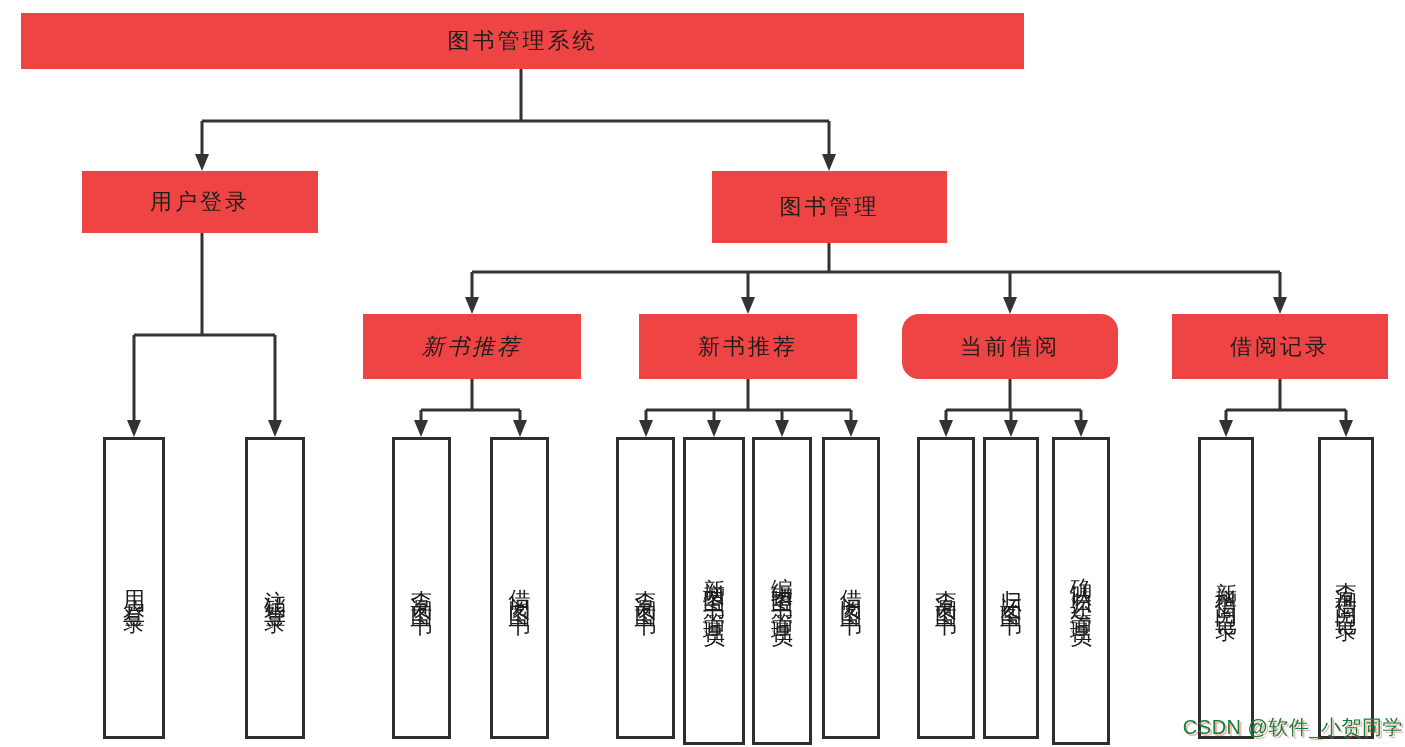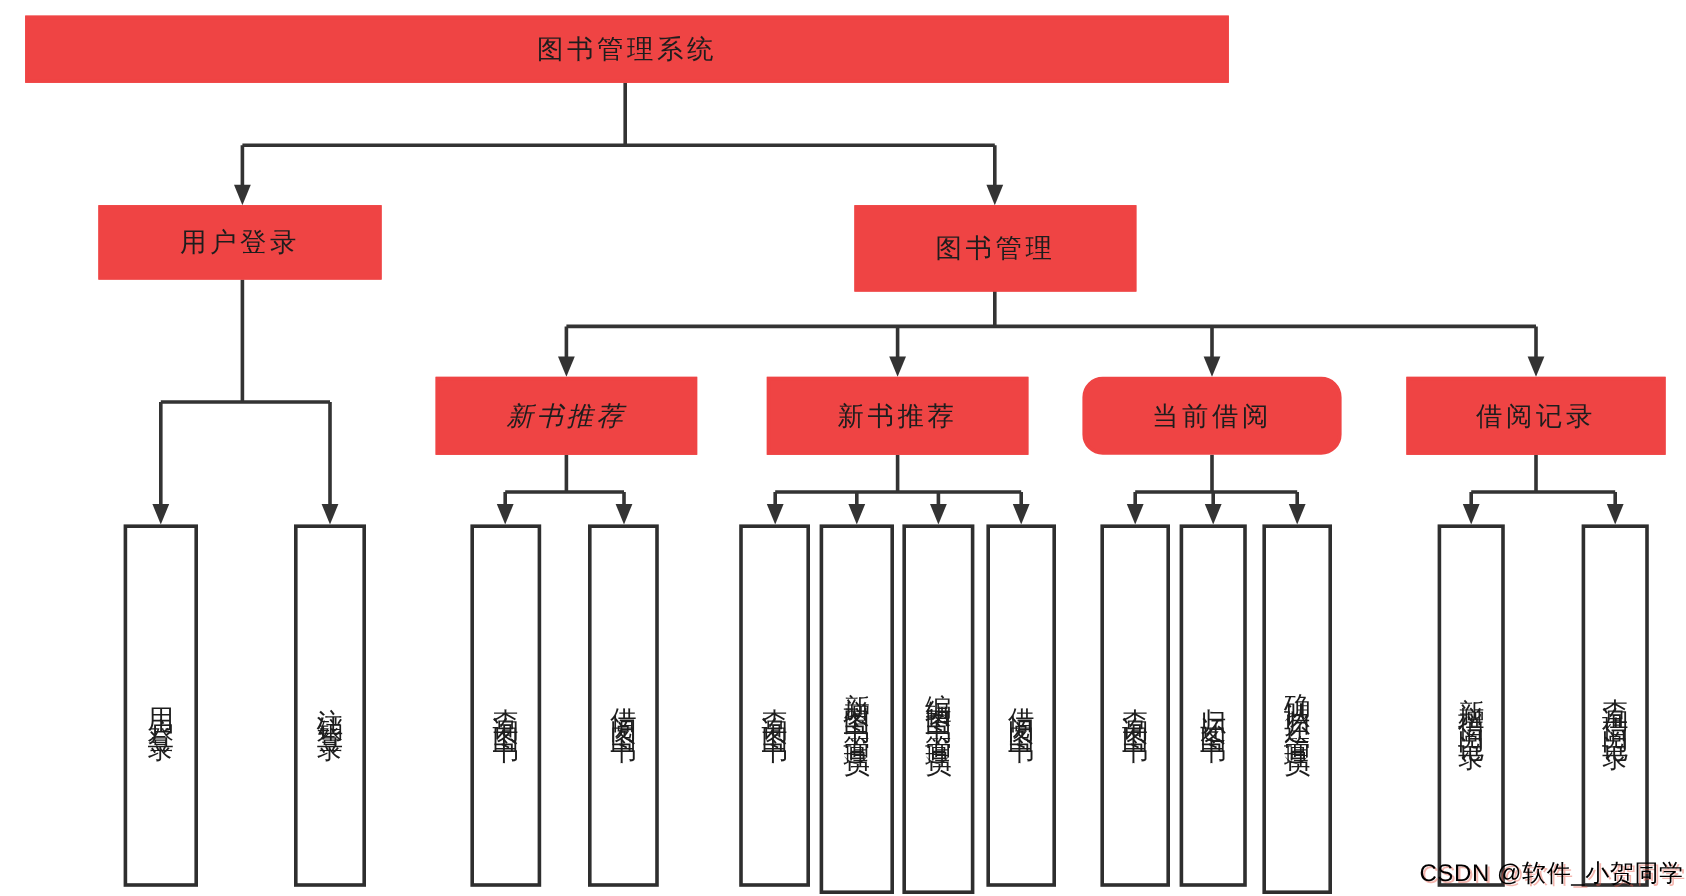--- a/index.html
+++ b/index.html
@@ -56,21 +56,21 @@
     line-height: 1;
     white-space: nowrap;
   }
   .vnode.tall .vtext { letter-spacing: 7px; }
   .watermark {
     position: absolute;
     right: 2px;
     top: 714px;
     font-size: 20px;
     letter-spacing: 0.5px;
-    color: #000000;
+    color: #15803d;
     text-shadow: 2px 2px 0 rgba(230, 90, 75, 0.45);
     white-space: nowrap;
   }
 </style>
 </head>
 <body>
 
 <div class="stage">
 
   <svg class="wires" width="1405" height="747" viewBox="0 0 1405 747" xmlns="http://www.w3.org/2000/svg">

